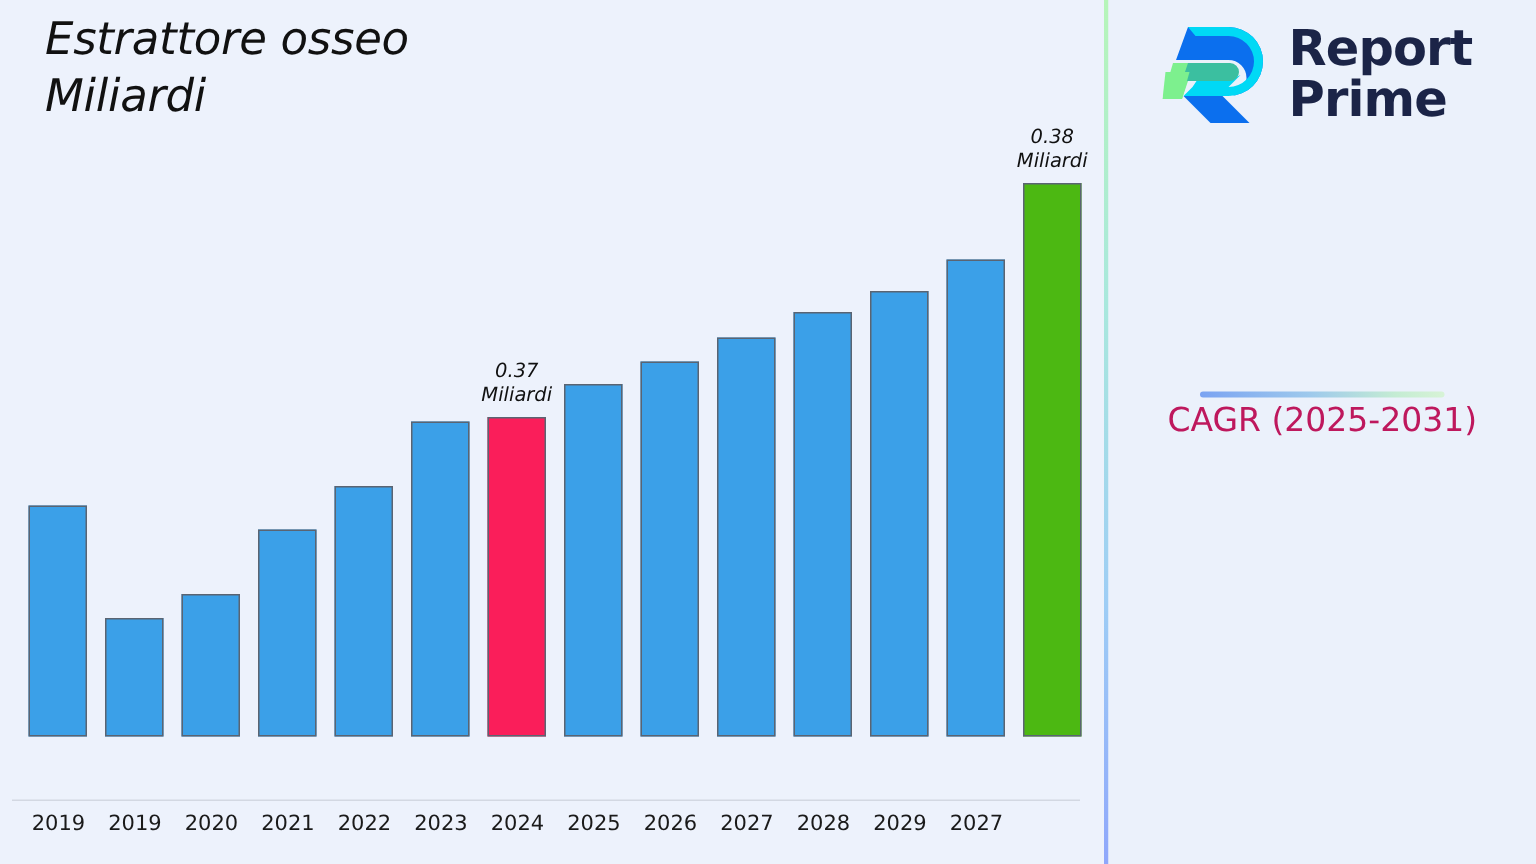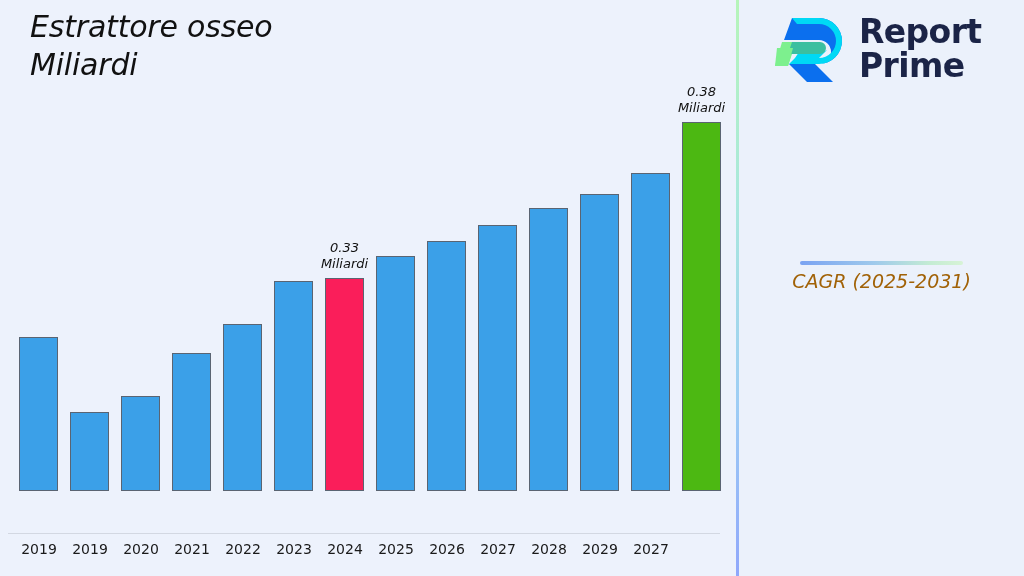--- a/index.html
+++ b/index.html
@@ -159,24 +159,23 @@
   }
   #cagr-divider {
     width: 163px;
     height: 4px;
     margin: 9px auto 4px auto;
     border-radius: 2px;
     background: linear-gradient(to right, #7aa3f2 0%, #9ec9ec 45%, #c4ecd3 80%, #d7f3d6 100%);
   }
   #cagr-caption {
     font-family: "DejaVu Sans", sans-serif;
-    font-style: italic;
-    font-size: 19px;
+    font-size: 22px;
     line-height: 24px;
-    color: #a16207;
+    color: #be185d;
   }
 </style>
 </head>
 <body>
 
 <div id="root">
 
   <div id="chart-panel">
 
     <div id="chart-title">Estrattore osseo
@@ -198,21 +197,21 @@
             <div class="bar blue" title="2021: 0.142 Miliardi" style="height: 138px; background: rgb(59, 160, 232); border-color: rgb(90, 100, 114);"></div>
           </div>
           <div class="bar-group" style="left: 223px; height: 167px;">
             <div class="bar blue" title="2022: 0.172 Miliardi" style="height: 167px; background: rgb(59, 160, 232); border-color: rgb(90, 100, 114);"></div>
           </div>
           <div class="bar-group" style="left: 274px; height: 210px;">
             <div class="bar blue" title="2023: 0.216 Miliardi" style="height: 210px; background: rgb(59, 160, 232); border-color: rgb(90, 100, 114);"></div>
           </div>
           <div class="bar-group" style="left: 325px; height: 213px;">
             <div class="bar pink" title="2024: 0.22 Miliardi" style="height: 213px; background: rgb(250, 30, 90); border-color: rgb(90, 100, 114);"></div>
-            <div class="bar-label" style="bottom: 219px;">0.33
+            <div class="bar-label" style="bottom: 219px;">0.37
 Miliardi</div>
           </div>
           <div class="bar-group" style="left: 376px; height: 235px;">
             <div class="bar blue" title="2025: 0.242 Miliardi" style="height: 235px; background: rgb(59, 160, 232); border-color: rgb(90, 100, 114);"></div>
           </div>
           <div class="bar-group" style="left: 427px; height: 250px;">
             <div class="bar blue" title="2026: 0.258 Miliardi" style="height: 250px; background: rgb(59, 160, 232); border-color: rgb(90, 100, 114);"></div>
           </div>
           <div class="bar-group" style="left: 478px; height: 266px;">
             <div class="bar blue" title="2027: 0.274 Miliardi" style="height: 266px; background: rgb(59, 160, 232); border-color: rgb(90, 100, 114);"></div>

